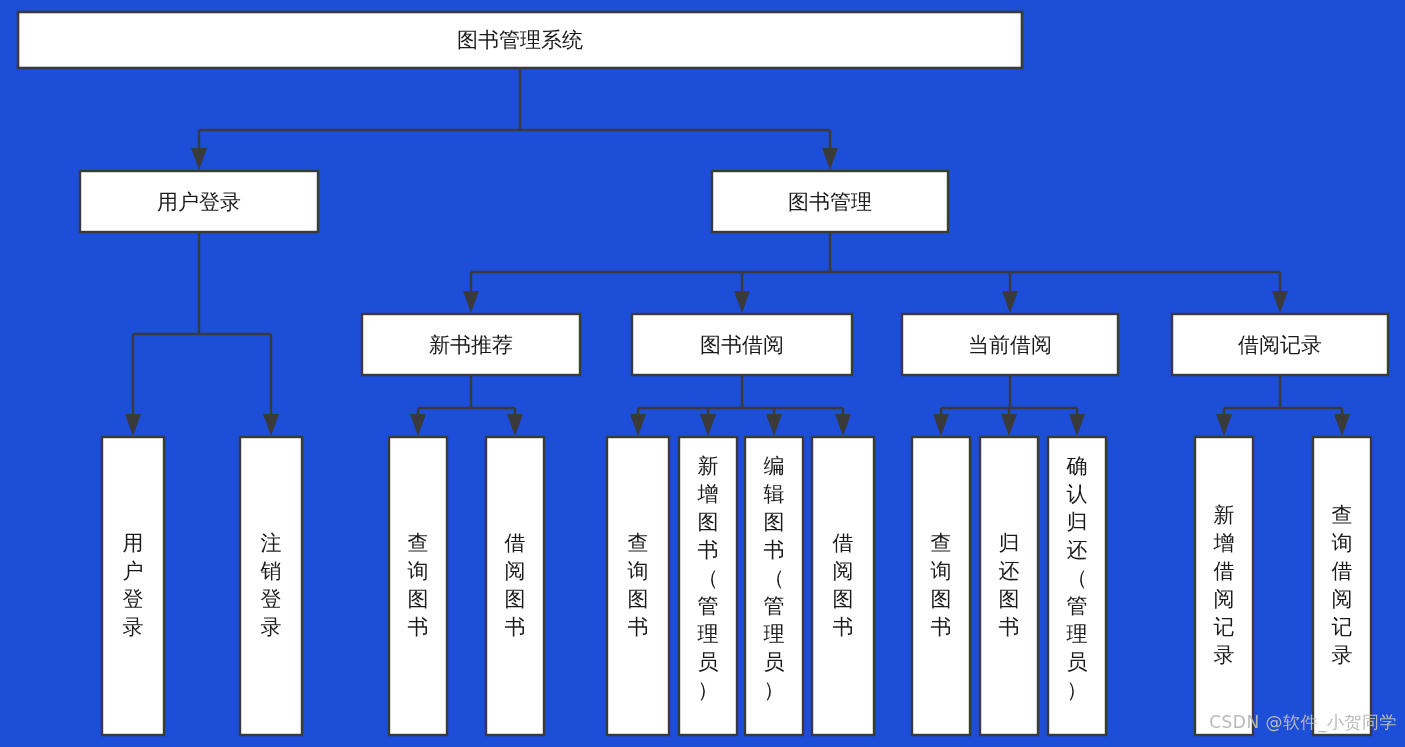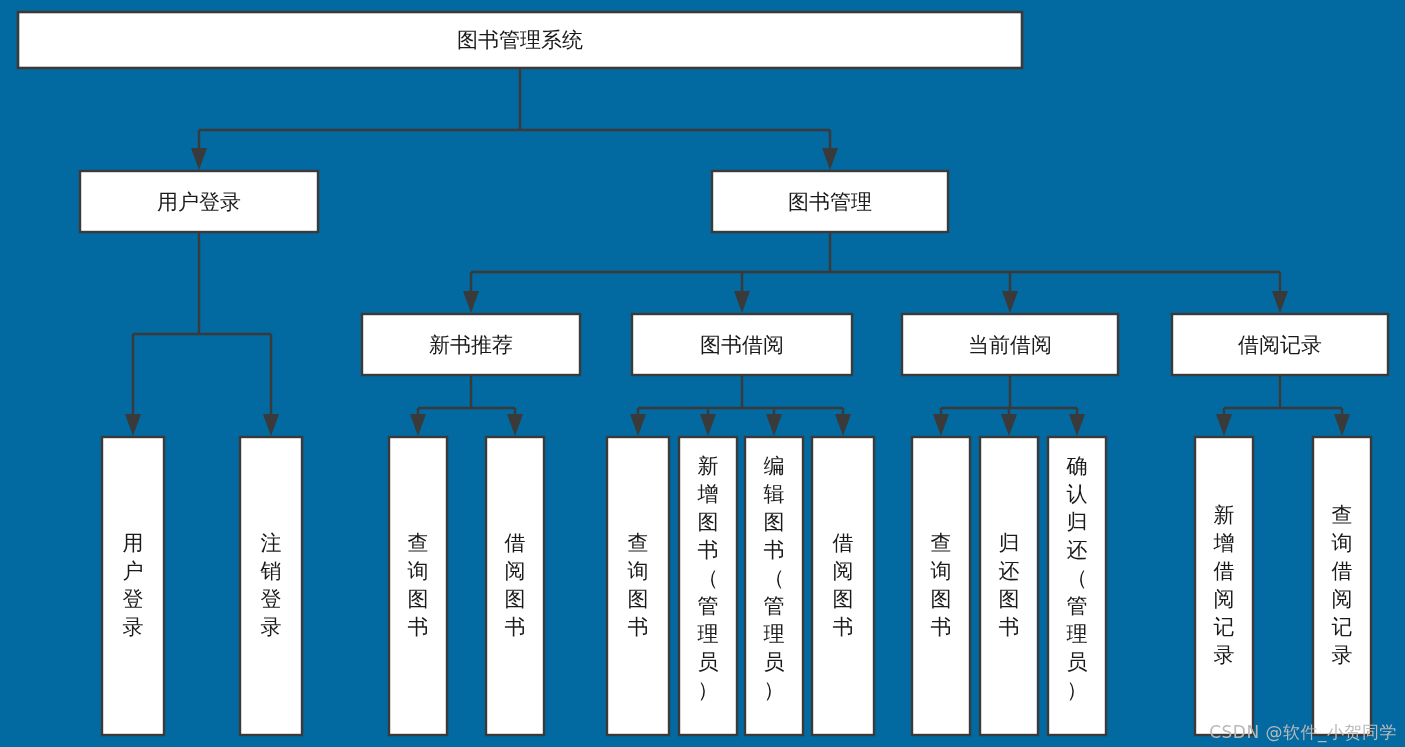--- a/index.html
+++ b/index.html
@@ -11,21 +11,21 @@
   body {
     width: 1405px;
     height: 747px;
     overflow: hidden;
     font-family: "DejaVu Sans", "Liberation Sans", sans-serif;
   }
   #diagram-root {
     position: relative;
     width: 1405px;
     height: 747px;
-    background: #0369a1;
+    background: #1d4ed8;
   }
   svg#diagram-canvas {
     position: absolute;
     top: 0;
     left: 0;
     width: 1405px;
     height: 747px;
     display: block;
   }
   .node-box {
@@ -56,21 +56,21 @@
   }
   .node-label-v {
     font-family: "DejaVu Sans", "Liberation Sans", sans-serif;
     font-size: 21px;
     fill: #1a1a1a;
     text-anchor: middle;
   }
   .watermark {
     position: absolute;
     right: 8px;
-    bottom: 3px;
+    bottom: 13px;
     font-family: "DejaVu Sans", "Liberation Sans", sans-serif;
     font-size: 17px;
     color: #b9b9b9;
     letter-spacing: 0.5px;
     white-space: nowrap;
     user-select: none;
   }
 </style>
 </head>
 <body>

